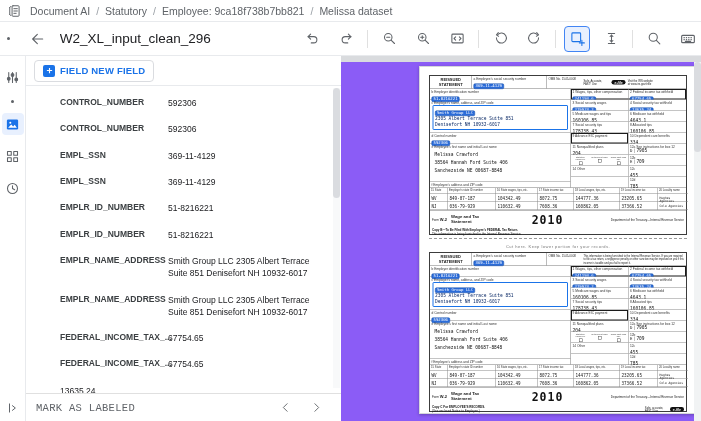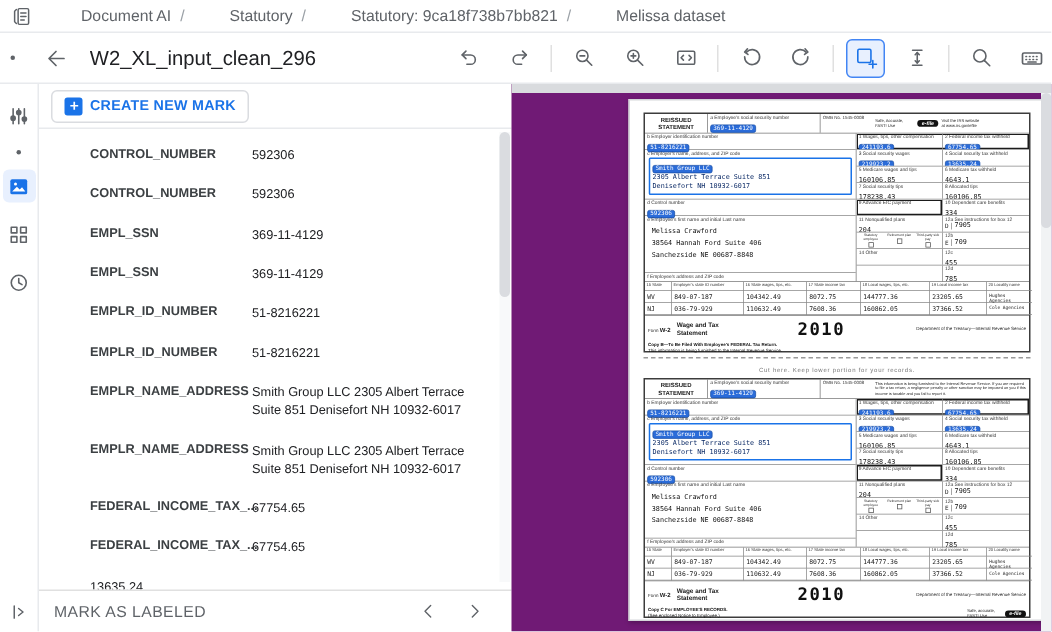--- a/index.html
+++ b/index.html
@@ -5,21 +5,21 @@
   * { margin:0; padding:0; box-sizing:border-box; }
   html,body { width:701px; height:421px; overflow:hidden; background:#fff;
     font-family:"Liberation Sans","DejaVu Sans",sans-serif; color:#202124; }
   svg { display:block; }
 
   
   .breadcrumb-bar { height:22px; display:flex; align-items:center; gap:6px;
     padding:0 8px; border-bottom:1px solid #e8eaed; background:#fff; }
   .breadcrumb { display:flex; align-items:center; font-size:10.5px; color:#5f6368; }
   .crumb-unit { display:flex; align-items:center; }
-  .crumb { padding:0 2px; cursor:pointer;margin-left:24px; }
+  .crumb { padding:0 2px; cursor:pointer; }
   .sep { color:#9aa0a6; padding:0 4px; }
   .crumb-unit:last-child .sep { display:none; }
 
   
   .header-row { height:34px; display:flex; align-items:center; background:#fff;
     border-bottom:1px solid #e8eaed; }
   .rail-dot-slot { width:26px; display:flex; justify-content:center; }
   .back-btn { margin-left:12px; cursor:pointer; }
   .doc-title { margin-left:14px; font-size:13.5px; color:#202124; white-space:nowrap;
     width:220px; overflow:hidden; }
@@ -61,26 +61,26 @@
   .field-row { display:flex; padding:7px 0 7px 34px; cursor:pointer; }
   .fname { width:108px; font-size:8.5px; font-weight:bold; color:#3c4043; flex-shrink:0; }
   .fval { font-size:8.5px; color:#202124; width:158px; line-height:1.45; }
 
   .panel-scrollbar { position:absolute; right:1px; top:32px; width:7px; height:300px;
     background:#f8f9fa; }
   .panel-scroll-thumb { width:7px; height:110px; background:#dadce0; border-radius:4px; cursor:grab; }
 
   .panel-footer { height:28px; border-top:1px solid #e0e0e0; display:flex; align-items:center; }
   .mark-labeled { font-size:10.5px; color:#5f6368; letter-spacing:.3px; margin-left:10px;
-    cursor:pointer; flex:1; }
+    cursor:pointer; flex:1;font-family:Liberation Mono, monospace; }
   .nav-chevrons { display:flex; gap:18px; margin-right:18px; }
   .chev { cursor:pointer; }
 
   
-  .viewer { flex:1; background:#701a75; position:relative; overflow:hidden; }
+  .viewer { flex:1; background:#8b5cf6; position:relative; overflow:hidden; }
   .viewer-hband { height:6px; background:#d9dbde; width:100%; }
   .page { position:absolute; left:78px; top:10px; width:278px; height:348px;
     background:#fff; box-shadow:0 1px 3px rgba(0,0,0,.25); border:1px solid #d5d7da;
     padding:8px 9px; }
   .viewer-vscroll { position:absolute; right:0; top:6px; width:7px; height:359px; background:#f1f3f4; }
   .viewer-vthumb { width:7px; height:90px; background:#dadce0; border-radius:4px; cursor:grab; }
 
   
   .w2-wrap { width:258px; height:160px; position:relative; }
   .w2 { width:516px; height:320px; transform:scale(.5); transform-origin:0 0;
@@ -171,21 +171,21 @@
         <span class="crumb">Document AI</span>
         <span class="sep">/</span>
       </span>
 
       <span class="crumb-unit">
         <span class="crumb">Statutory</span>
         <span class="sep">/</span>
       </span>
 
       <span class="crumb-unit">
-        <span class="crumb">Statutory: 9ca18f738b7bb821</span>
+        <span class="crumb">Employee: 9ca18f738b7bb821</span>
         <span class="sep">/</span>
       </span>
 
       <span class="crumb-unit">
         <span class="crumb">Melissa dataset</span>
 
       </span>
     </nav>
 </div>
 
@@ -316,21 +316,21 @@
   </div>
 
   <div class="panel">
     <div class="filter-row">
       <button class="create-field-btn">
         <span class="plus-chip">
           <svg width="9" height="9" viewBox="0 0 24 24" stroke="#fff" stroke-width="3" fill="none">
               <path d="M12 5 v14 M5 12 h14"></path>
             </svg>
         </span>
-        <span>CREATE NEW MARK</span>
+        <span>FIELD NEW FIELD</span>
       </button>
     </div>
 
     <div class="fields-list">
 
         <div class="field-row">
           <div class="fname">CONTROL_NUMBER</div>
           <div class="fval">592306</div>
         </div>
 

